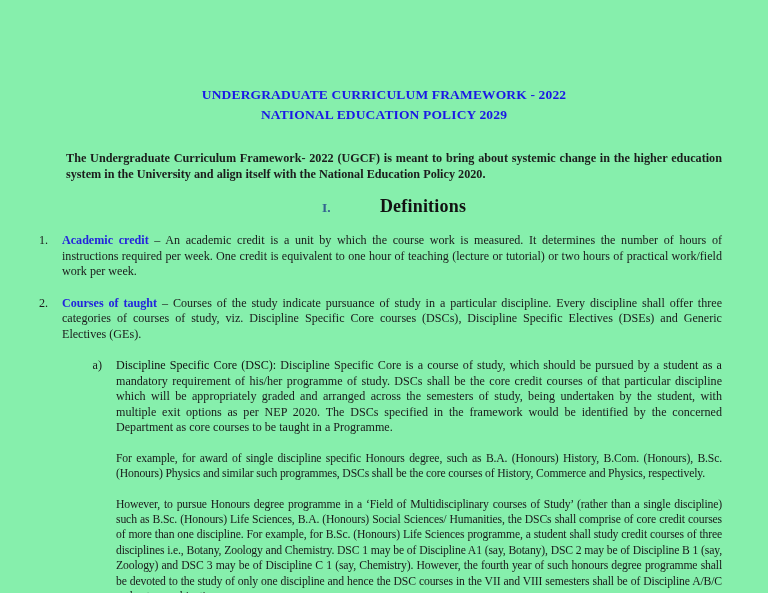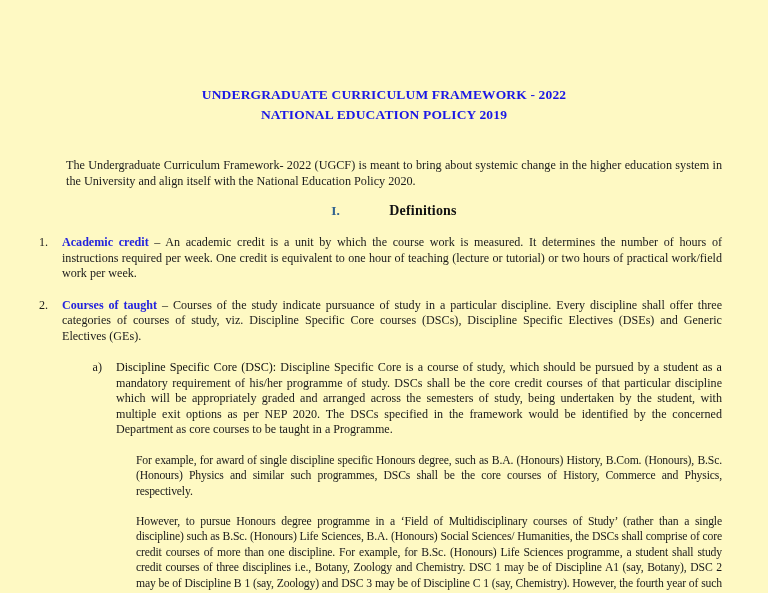--- a/index.html
+++ b/index.html
@@ -16,21 +16,21 @@
     color: #1a1a1a;
     -webkit-font-smoothing: antialiased;
   }
 
   .page {
     position: relative;
     width: 768px;
     height: 593px;
     box-sizing: border-box;
     padding: 0;
-    background: #fef9c3;
+    background: #86efac;
   }
 
   
   .title-block {
     padding-top: 85px;
     text-align: center;
   }
   .title-line {
     font-family: "Liberation Serif", "DejaVu Serif", serif;
     font-weight: bold;
@@ -45,47 +45,48 @@
   .frame {
     position: relative;
     margin: 0 auto;
     width: 656px;    
     padding-left: 66px;
     padding-right: 46px;
     box-sizing: content-box;
   }
 
   .intro {
-    margin-top: 33px;
+    margin-top: 26px;
     font-size: 12.2px;
     line-height: 15.6px;
     text-align: justify;
     text-justify: inter-word;
     color: #1c1c1c;
+    font-weight: bold;
   }
 
   
   .section-heading {
     margin-top: 14px;
     display: flex;
     justify-content: center;
     align-items: baseline;
     font-size: 14px;
   }
   .section-heading .numeral {
     font-weight: bold;
     color: #33638f;
     font-size: 13.5px;
     width: 58px;
     text-align: left;
   }
   .section-heading .heading-text {
     font-weight: bold;
     color: #121212;
-    font-size: 14px;
+    font-size: 18px;
     letter-spacing: 0.2px;
   }
 
   
   .list {
     margin: 0;
     padding: 0;
     list-style: none;
   }
   .list-item {
@@ -125,35 +126,34 @@
     margin-left: 10px;
   }
 
   .sub-para {
     margin-top: 15px;
     font-size: 11.7px;
     line-height: 15.4px;
     text-align: justify;
     text-justify: inter-word;
     letter-spacing: -0.15px;
-    margin-left: 20px;
   }
 
   .clip-bottom {
     overflow: hidden;
   }
 </style>
 </head>
 <body>
 
 <div class="page">
 
   <div class="title-block">
     <div class="title-line">UNDERGRADUATE CURRICULUM FRAMEWORK - 2022</div>
-    <div class="title-line">NATIONAL EDUCATION POLICY 2019</div>
+    <div class="title-line">NATIONAL EDUCATION POLICY 2029</div>
   </div>
 
   <div class="frame">
 
     <p class="intro">The Undergraduate Curriculum Framework- 2022 (UGCF) is meant to bring about systemic change in the higher education system in the University and align itself with the National Education Policy 2020.</p>
 
     <div class="section-heading">
       <span class="numeral">I.</span>
       <span class="heading-text">Definitions</span>
     </div>

